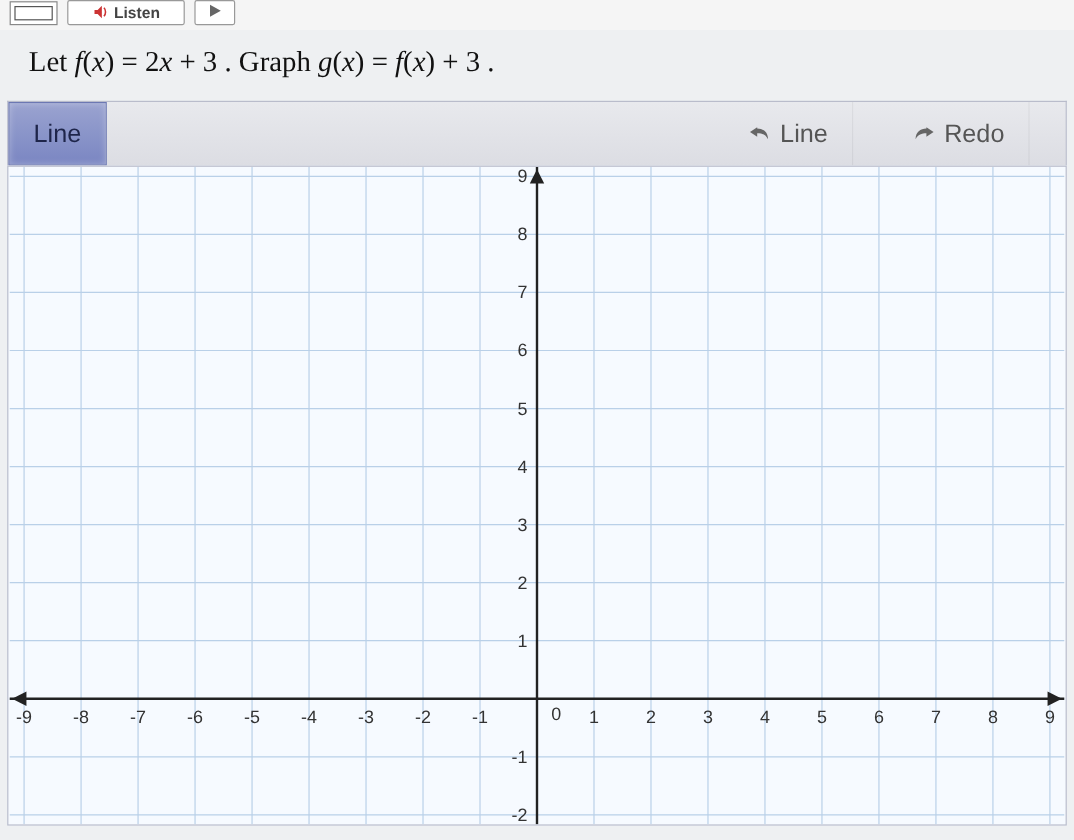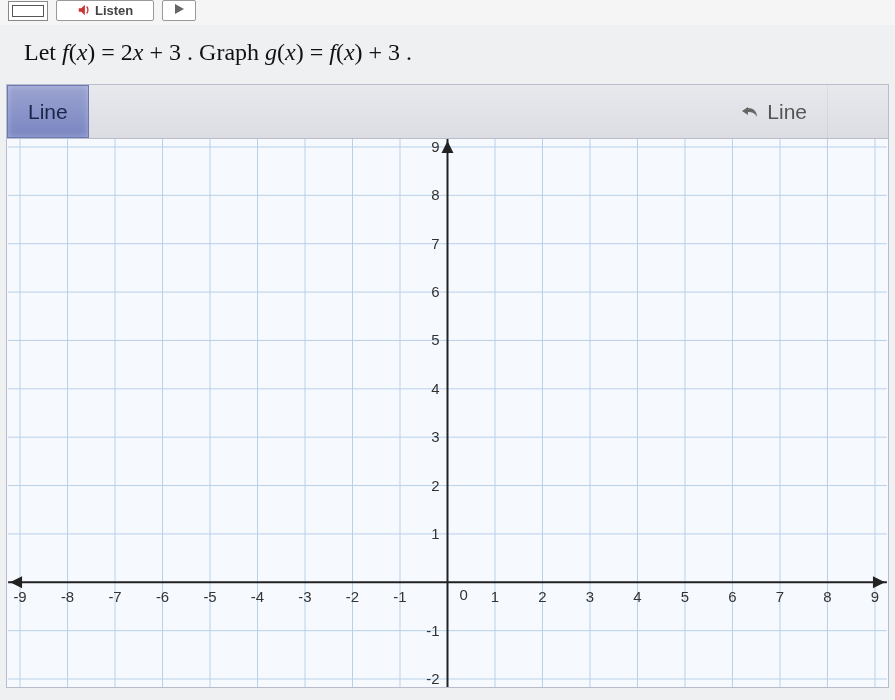--- a/index.html
+++ b/index.html
@@ -137,20 +137,28 @@
   <div class="flex-spacer"></div>
   <div class="tool-btn">
     <span class="icon">
       <svg viewBox="0 0 18 18">
           <path d="M7 3L1 7l6 4V8c4 0 7 1 9 5 0-6-4-9-9-9V3z" fill="#666"></path>
         </svg>
     </span>
     <span>Line</span>
   </div>
   <div class="spacer"></div>
+  <div class="tool-btn">
+    <span class="icon">
+      <svg viewBox="0 0 18 18">
+          <path d="M11 3l6 4-6 4V8c-4 0-7 1-9 5 0-6 4-9 9-9V3z" fill="#666"></path>
+        </svg>
+    </span>
+    <span>Redo</span>
+  </div>
   <div class="spacer"></div>
 </div>
 
 <div class="graph-area">
   <svg class="grid" viewBox="0 0 882 550">
       <line x1="12" y1="0" x2="12" y2="550" class="grid-line"></line>
       <line x1="59.666666666666664" y1="0" x2="59.666666666666664" y2="550" class="grid-line"></line>
       <line x1="107.33333333333333" y1="0" x2="107.33333333333333" y2="550" class="grid-line"></line>
       <line x1="155" y1="0" x2="155" y2="550" class="grid-line"></line>
       <line x1="202.66666666666666" y1="0" x2="202.66666666666666" y2="550" class="grid-line"></line>

